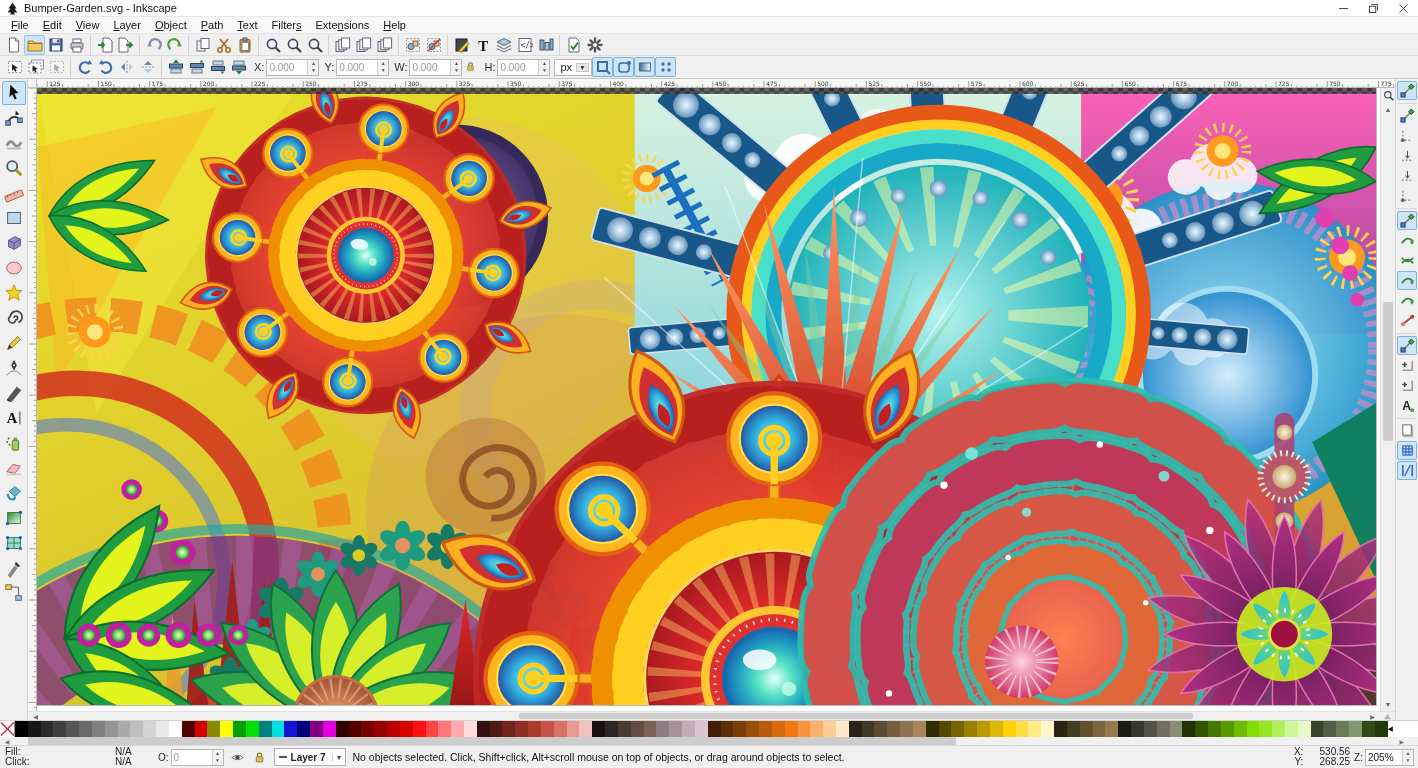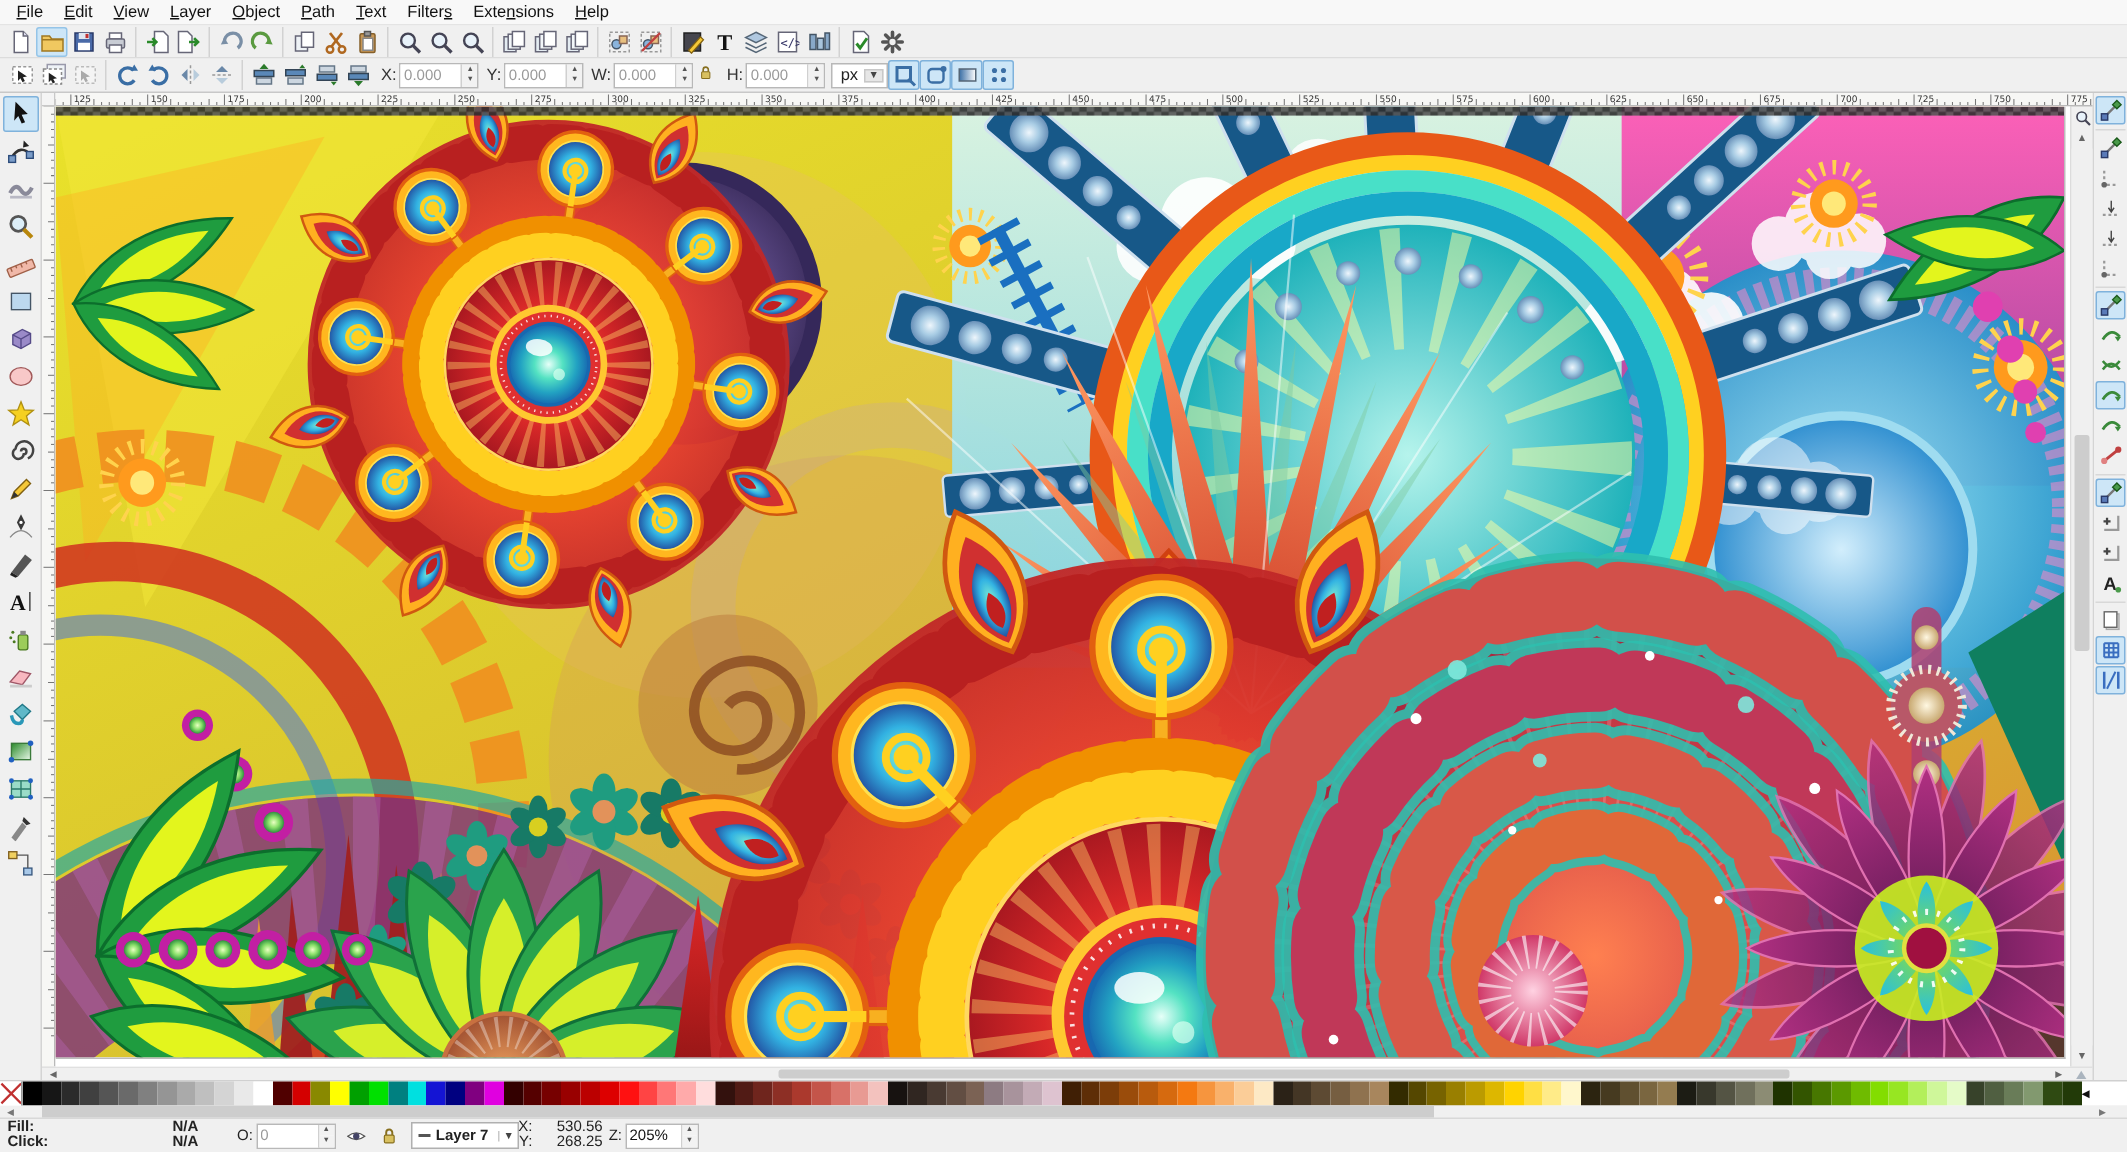--- a/index.html
+++ b/index.html
@@ -82,21 +82,21 @@
   .pal-end { flex:none; width:8px; display:flex; align-items:center; color:#111; font-size:7px; }
 
   .palscroll { height:8px; display:flex; background:#f0f0f0; align-items:center; }
   .palscroll .sbtn { width:14px; text-align:center; font-size:6px; color:#777; }
   .palscroll .track { flex:1; position:relative; height:8px; }
   .palscroll .thumb { position:absolute; left:14px; width:68%; top:0; bottom:0; background:#cdcdcd; }
   .palscroll .rbtn { width:40px; text-align:right; padding-right:14px; font-size:6px; color:#777; }
 
   
   .statusbar { height:23px; background:#f0f0f0; border-top:1px solid #d8d8d8; display:flex; align-items:center; font-size:10px; }
-  .fs-block { width:150px; padding-left:5px; line-height:10px;font-weight:bold; }
+  .fs-block { width:150px; padding-left:5px; line-height:10px; }
   .fs-row { display:flex; }
   .fs-row .l { width:38px; color:#222; }
   .fs-row .v { padding-left:72px; color:#222; }
   .op-block { display:flex; align-items:center; margin-left:8px; }
   .op-block .flabel { margin-right:2px; }
   .mini-icon { width:16px; height:16px; margin-left:6px; display:flex; align-items:center; justify-content:center; }
   .mini-icon svg { width:13px; height:13px; }
   .layersel { display:flex; align-items:center; border:1px solid #b0b0b0; background:#fff; height:18px; margin-left:6px; padding:0 2px 0 4px; }
   .layersel .dash { width:8px; height:2px; background:#555; margin-right:4px; }
   .layersel .lname { font-weight:bold; font-size:10px; }
@@ -446,20 +446,43 @@
       </symbol>
 <symbol id="sym-x" viewBox="0 0 16 16">
         <rect x="0" y="0" width="16" height="16" fill="#fff"></rect>
         <path d="M1 1l14 14M15 1L1 15" stroke="#c03030" stroke-width="1.6"></path>
       </symbol>
 </defs>
 </svg>
 
 <div id="app">
 
+  <div class="titlebar">
+    <svg class="appicon" viewBox="0 0 16 16">
+        <path d="M8 1l5 7h-2.5L14 13H9.5l1.5 2.5H5L6.5 13H2l3.5-5H3z" fill="#1a1a1a"></path>
+      </svg>
+    <span class="title">Bumper-Garden.svg - Inkscape</span>
+    <span class="spacer"></span>
+    <span class="wbtn">
+        <svg viewBox="0 0 10 10">
+          <path d="M0 5h10" stroke="#333" stroke-width="1"></path>
+        </svg>
+      </span>
+    <span class="wbtn">
+        <svg viewBox="0 0 10 10">
+          <path d="M2.5 0.5h7v7" fill="none" stroke="#333"></path>
+          <rect x="0.5" y="2.5" width="7" height="7" fill="#fff" stroke="#333"></rect>
+        </svg>
+      </span>
+    <span class="wbtn">
+        <svg viewBox="0 0 10 10">
+          <path d="M0.5 0.5l9 9M9.5 0.5l-9 9" stroke="#333"></path>
+        </svg>
+      </span>
+  </div>
 
   <div class="menubar">
       <span class="menu-item"><u>F</u>ile</span>
       <span class="menu-item"><u>E</u>dit</span>
       <span class="menu-item"><u>V</u>iew</span>
       <span class="menu-item"><u>L</u>ayer</span>
       <span class="menu-item"><u>O</u>bject</span>
       <span class="menu-item"><u>P</u>ath</span>
       <span class="menu-item"><u>T</u>ext</span>
       <span class="menu-item">Filter<u>s</u></span>
@@ -2059,20 +2082,21 @@
     <span class="mini-icon">
         <svg>
           <use href="#s-lock"></use>
         </svg>
       </span>
     <div class="layersel">
       <span class="dash"></span>
       <span class="lname">Layer 7</span>
       <span class="chev">▼</span>
     </div>
+    <div class="statusmsg">No objects selected. Click, Shift+click, Alt+scroll mouse on top of objects, or drag around objects to select.</div>
     <div class="coords">
       <div><span>X:</span> <span class="num">530.56</span></div>
       <div><span>Y:</span> <span class="num">268.25</span></div>
     </div>
     <div class="zoom-block">
       <span class="flabel">Z:</span>
       <span class="spinbox">
           <input value="205%" style="">
           <span class="spin-arrows">
             <div>▲</div>

